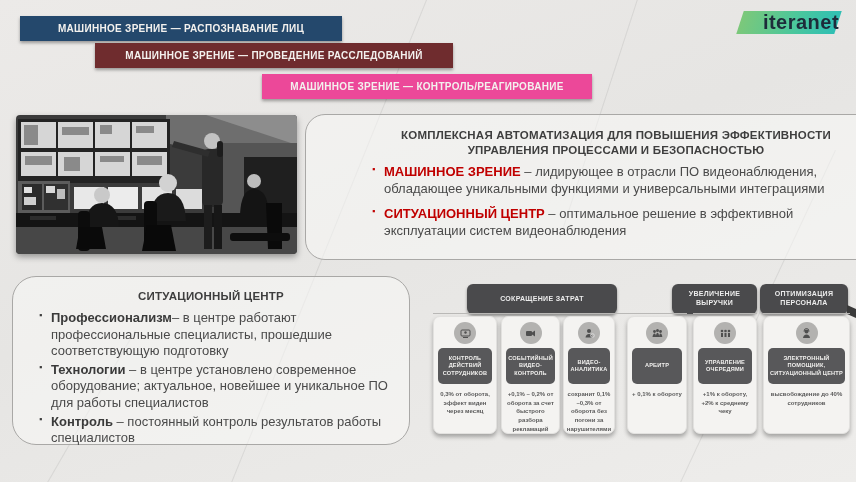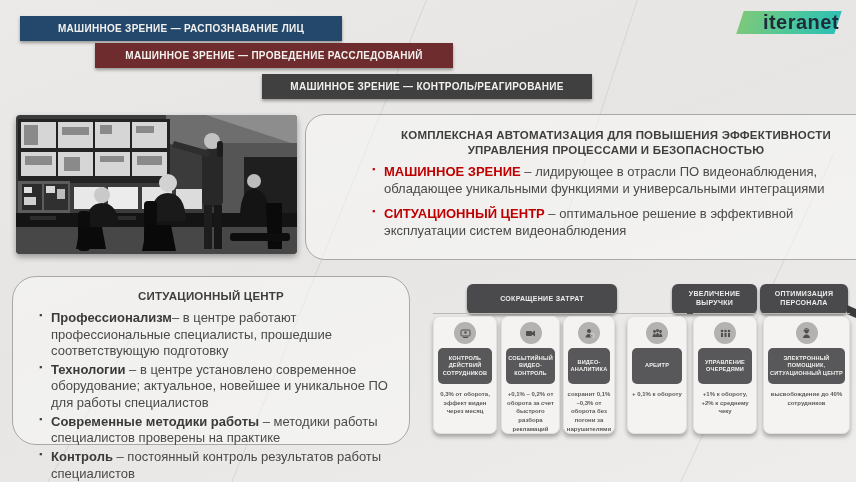--- a/index.html
+++ b/index.html
@@ -8,21 +8,21 @@
     font-family:"Liberation Sans",sans-serif;
     background:linear-gradient(160deg,#eceae8 0%,#e6e5e3 45%,#eeedeb 100%);
   }
   .texline{position:absolute;width:1px;background:rgba(110,110,110,.14);transform-origin:top left;}
   
   .banner{position:absolute;height:25px;display:flex;align-items:center;justify-content:center;
     color:#f3f1ee;font-weight:bold;font-size:10px;letter-spacing:.3px;
     box-shadow:0 2px 3px rgba(0,0,0,.35);white-space:nowrap;}
   #banner-0{left:20px;top:16px;width:322px;background:#24486c;}
   #banner-1{left:95px;top:43px;width:358px;background:#6f2c2e;}
-  #banner-2{left:262px;top:74px;width:330px;background:#404040;}
+  #banner-2{left:262px;top:74px;width:330px;background:#ec4899;}
   
   .logo{position:absolute;right:14px;top:8px;width:106px;height:28px;}
   .logo .slab{position:absolute;left:4px;top:3px;width:98px;height:23px;
     background:linear-gradient(90deg,#7cc87a 0%,#4cc79b 55%,#2fbfb4 100%);
     transform:skewX(-18deg);}
   .logo .word{position:absolute;left:12px;top:0;width:106px;text-align:center;
     font-weight:bold;font-size:20px;color:#1d2b3a;letter-spacing:.5px;line-height:28px;}
   
   .photo{position:absolute;left:16px;top:115px;width:281px;height:139px;
     border-radius:4px;overflow:hidden;box-shadow:0 3px 6px rgba(0,0,0,.35);}
@@ -167,21 +167,20 @@
       <li><span class="term">МАШИННОЕ ЗРЕНИЕ</span><span> – лидирующее в отрасли ПО видеонаблюдения, обладающее уникальными функциями и универсальными интеграциями</span></li>
       <li><span class="term">СИТУАЦИОННЫЙ ЦЕНТР</span><span> – оптимальное решение в эффективной эксплуатации систем видеонаблюдения</span></li>
     </ul>
 </div>
 
 <div class="roundbox" id="center-box">
   <div class="box-title">СИТУАЦИОННЫЙ ЦЕНТР</div>
   <ul class="bullets" id="center-bullets">
       <li><span class="term">Профессионализм</span><span>– в центре работают профессиональные специалисты, прошедшие соответствующую подготовку</span></li>
       <li><span class="term">Технологии</span><span> – в центре установлено современное оборудование; актуальное, новейшее и уникальное ПО для работы специалистов</span></li>
-      <li><span class="term">Современные методики работы</span><span> – методики работы специалистов проверены на практике</span></li>
       <li><span class="term">Контроль</span><span> – постоянный контроль результатов работы специалистов</span></li>
     </ul>
 </div>
 
 <div class="diagram">
   <div class="grp" id="grp-0">СОКРАЩЕНИЕ ЗАТРАТ</div>
   <div class="grp" id="grp-1">УВЕЛИЧЕНИЕ ВЫРУЧКИ</div>
   <div class="grp" id="grp-2">ОПТИМИЗАЦИЯ ПЕРСОНАЛА</div>
   <div class="dogear" style="left:417px;"></div>
   <div class="bracket" id="bracket-0"></div>

